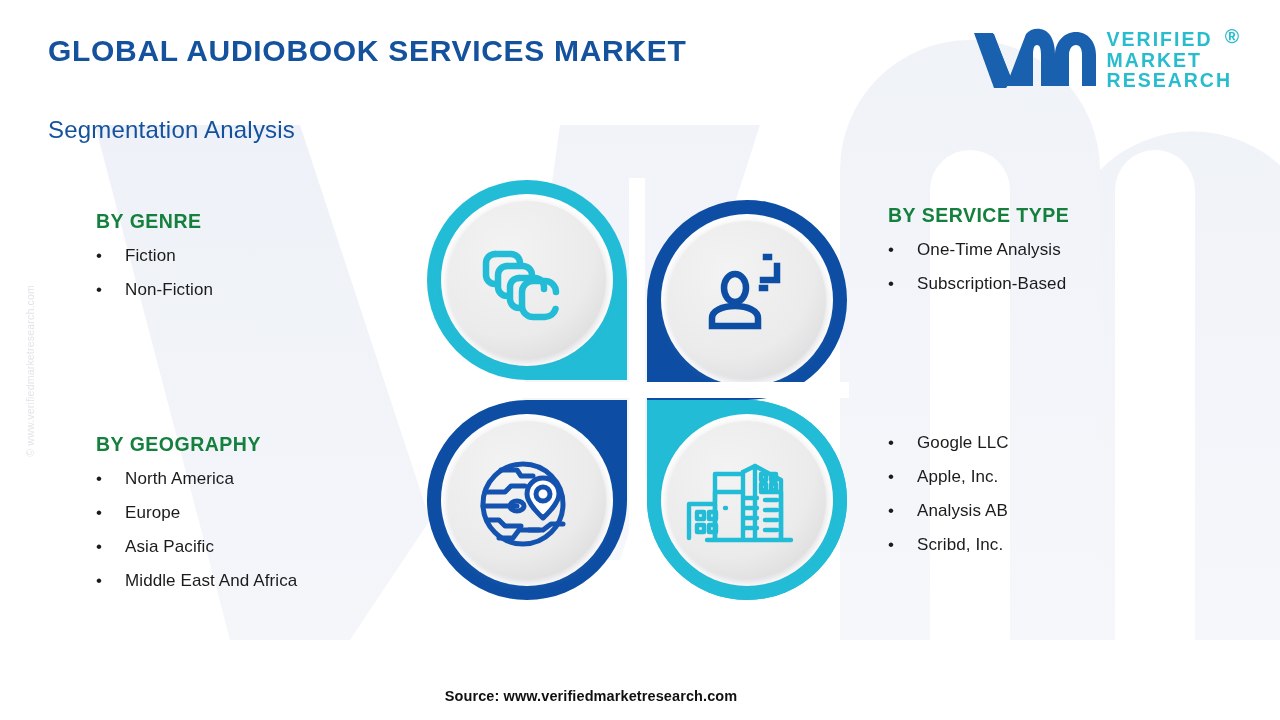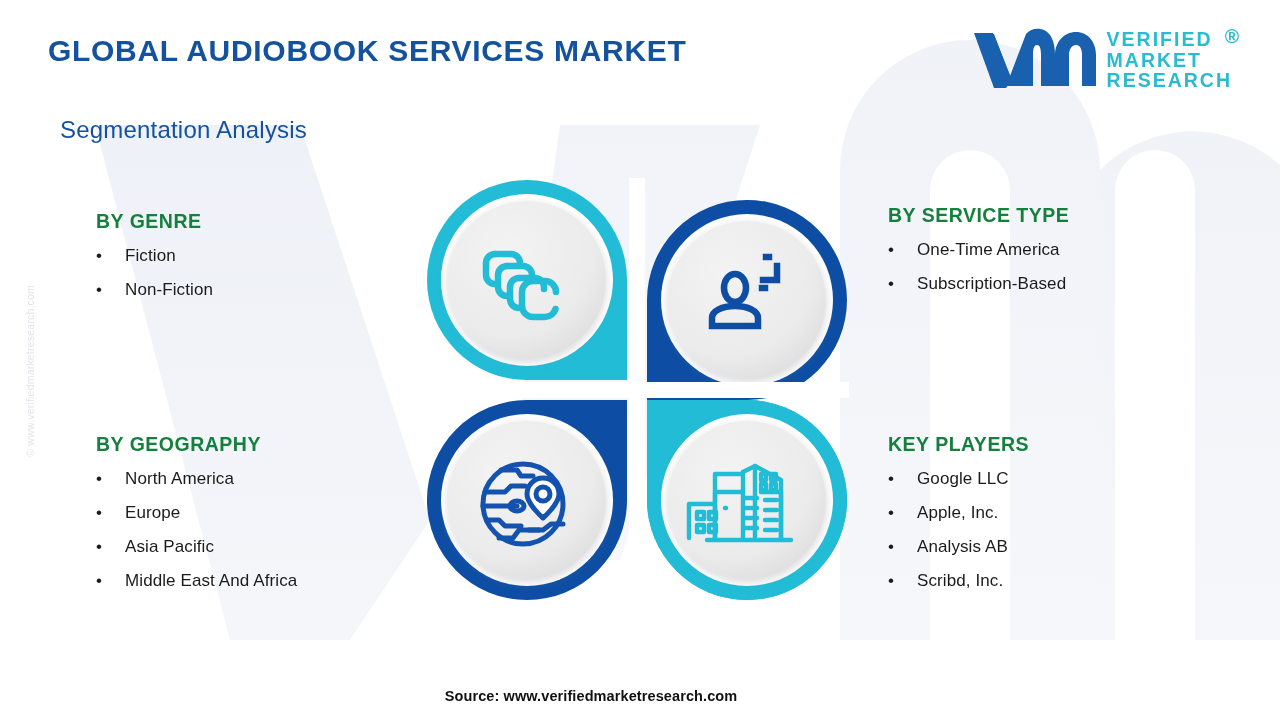--- a/index.html
+++ b/index.html
@@ -41,21 +41,20 @@
     color:#14529e;
     white-space:nowrap;
   }
   #subtitle {
     position:absolute; left:48px; top:116px;
     font-size:24px; font-weight:400;
     color:#14529e;
     letter-spacing:.2px;
     white-space:nowrap;
     z-index:4;
-    margin-left:12px;
   }
 
   
   #logo { position:absolute; right:48px; top:28px; display:flex; align-items:center; gap:11px; z-index:5; }
   #logo-mark { display:block; }
   #logo-words { display:flex; flex-direction:column; line-height:1.06; position:relative; }
   #logo-words span {
     font-size:19.5px; font-weight:700;
     letter-spacing:2.0px;
     color:#29bcce;
@@ -264,21 +263,21 @@
       <span>Non-Fiction</span>
     </li>
   </ul>
 </div>
 
 <div class="col" id="col-service">
   <div class="col-heading">BY SERVICE TYPE</div>
   <ul class="col-list">
     <li>
       <span class="bullet">•</span>
-      <span>One-Time America</span>
+      <span>One-Time Analysis</span>
     </li>
     <li>
       <span class="bullet">•</span>
       <span>Subscription-Based</span>
     </li>
   </ul>
 </div>
 
 <div class="col" id="col-geography">
   <div class="col-heading">BY GEOGRAPHY</div>
@@ -296,21 +295,20 @@
       <span>Asia Pacific</span>
     </li>
     <li>
       <span class="bullet">•</span>
       <span>Middle East And Africa</span>
     </li>
   </ul>
 </div>
 
 <div class="col" id="col-players">
-  <div class="col-heading">KEY PLAYERS</div>
   <ul class="col-list">
     <li>
       <span class="bullet">•</span>
       <span>Google LLC</span>
     </li>
     <li>
       <span class="bullet">•</span>
       <span>Apple, Inc.</span>
     </li>
     <li>

